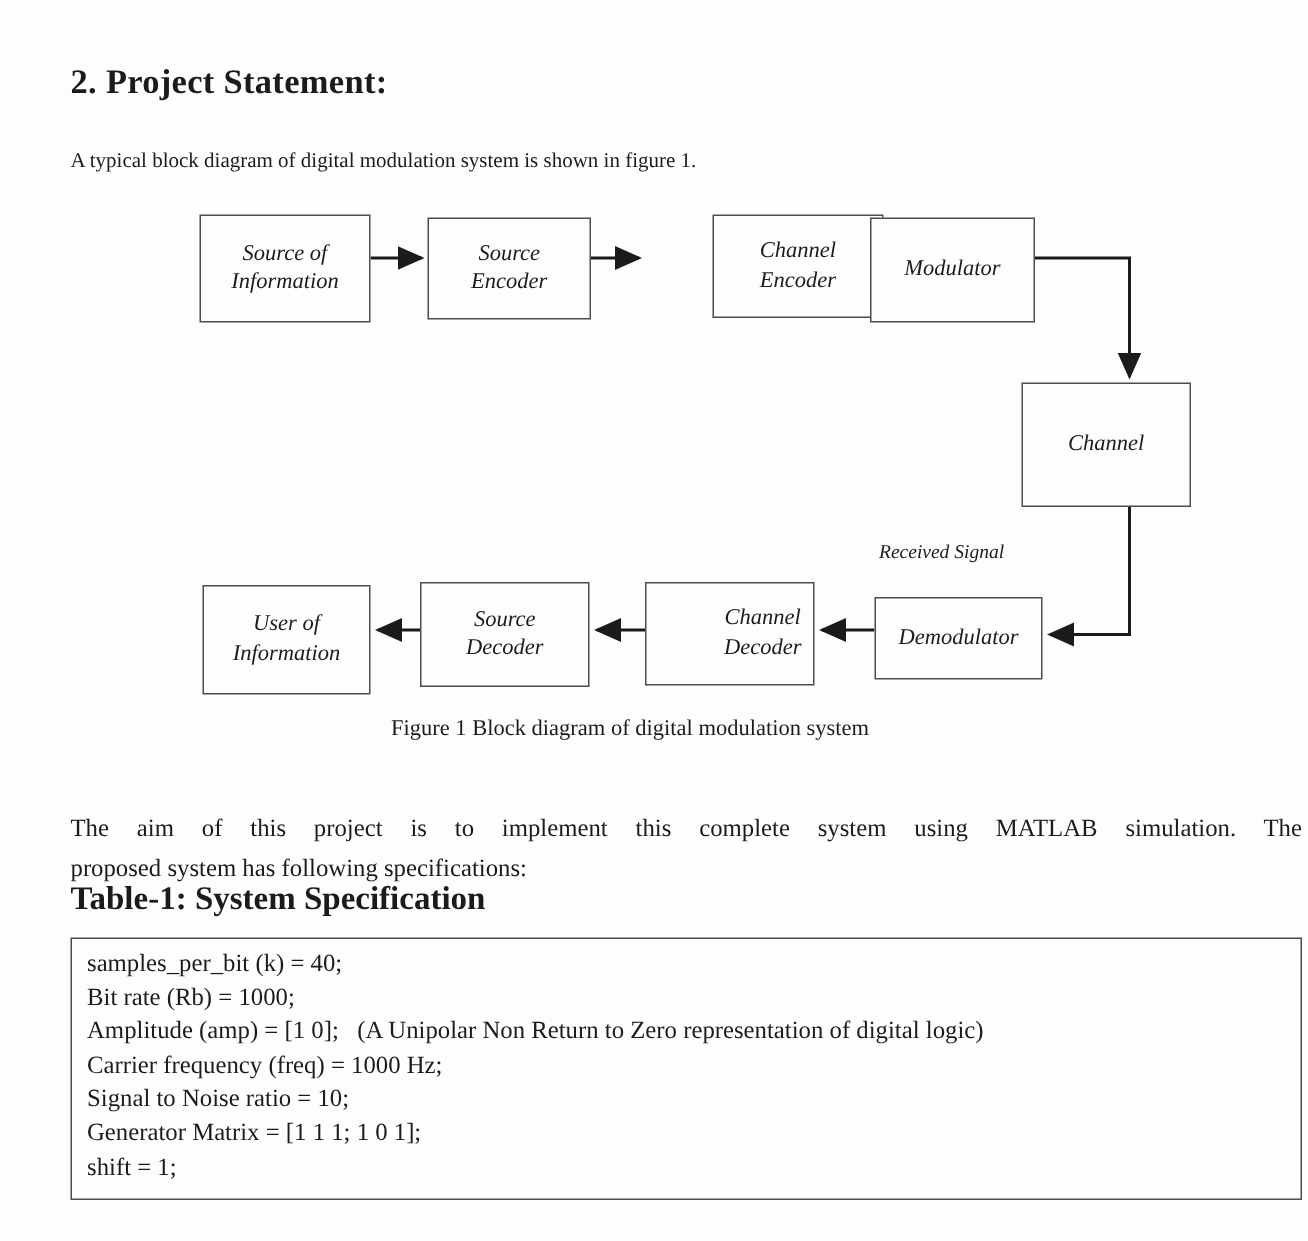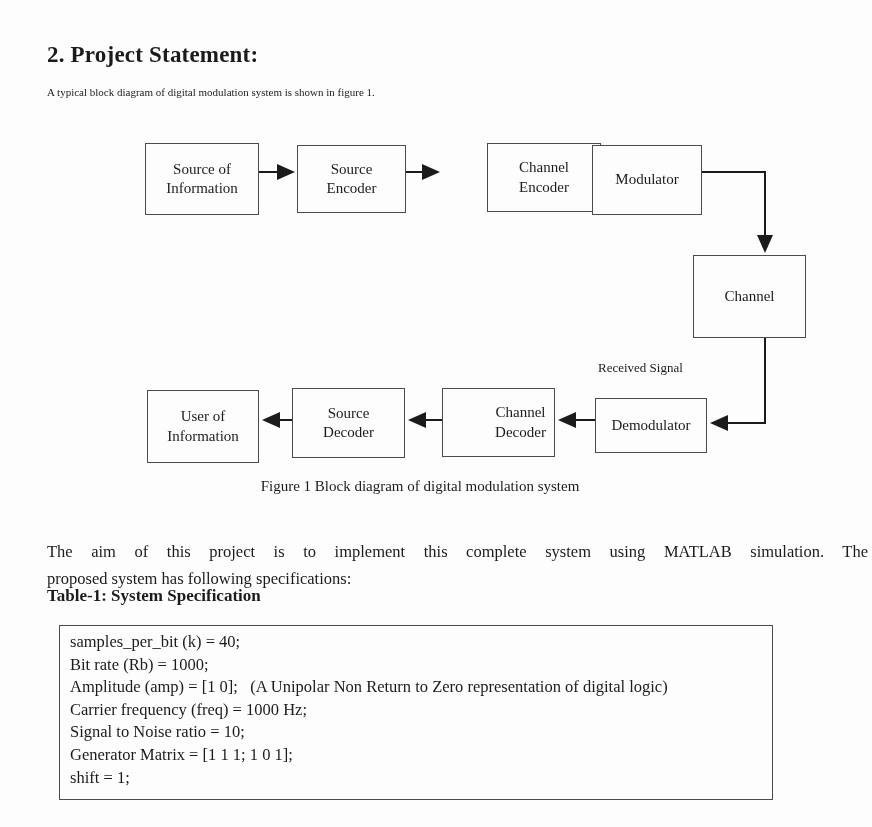--- a/index.html
+++ b/index.html
@@ -11,27 +11,27 @@
     position:relative;
     overflow:hidden;
   }
   .page { position:absolute; inset:0; }
 
   .doc-heading {
     position:absolute; left:47px; top:42px;
     font-size:23px; font-weight:bold; letter-spacing:0.2px;
   }
   .intro {
-    position:absolute; left:47px; top:86px;
-    font-size:11px;
+    position:absolute; left:47px; top:100px;
+    font-size:14px;
     text-align:right;
   }
 
   
-  .diagram { position:absolute; left:12px; top:140px; width:704px; height:365px; }
+  .diagram { position:absolute; left:0; top:140px; width:704px; height:365px;font-style:italic; }
   .bx {
     position:absolute;
     border:1.5px solid #4c4c4c;
     background:#fdfdfd;
     display:flex; align-items:center; justify-content:center;
     text-align:center;
     font-size:15px; line-height:1.3;
     box-sizing:border-box;
   }
   .bx .lbl { padding:0 13px; }
@@ -58,31 +58,30 @@
   }
 
   .aim {
     position:absolute; left:47px; top:512px; width:821px;
     font-size:16.5px; line-height:27px;
   }
   .aim .l1 { text-align:justify; text-align-last:justify;margin-top:26px; }
 
   .table-heading {
     position:absolute; left:47px; top:586px;
-    font-size:17px; font-weight:bold;
+    font-size:22px; font-weight:bold;
   }
 
   .spec-table {
-    position:absolute; left:47px; top:625px; width:714px; height:175px;
+    position:absolute; left:47px; top:625px; width:821px; height:175px;
     border:1.5px solid #4c4c4c;
     box-sizing:border-box;
     padding:5px 0 0 10px;
     font-size:16.5px; line-height:22.6px;
     background:#fdfdfd;
-    margin-left:12px;
   }
   .spec-line { white-space:pre-wrap; }
 </style>
 </head>
 <body>
 
 <div class="page">
 
   <div class="doc-heading">2. Project Statement:</div>
 

